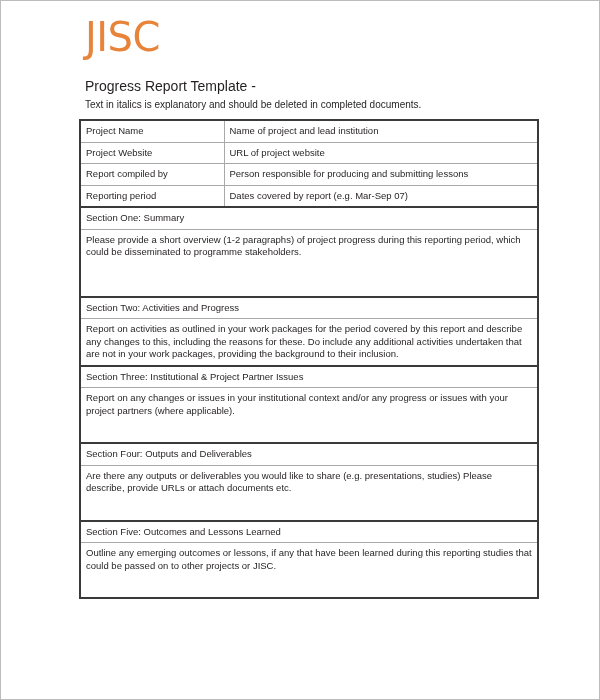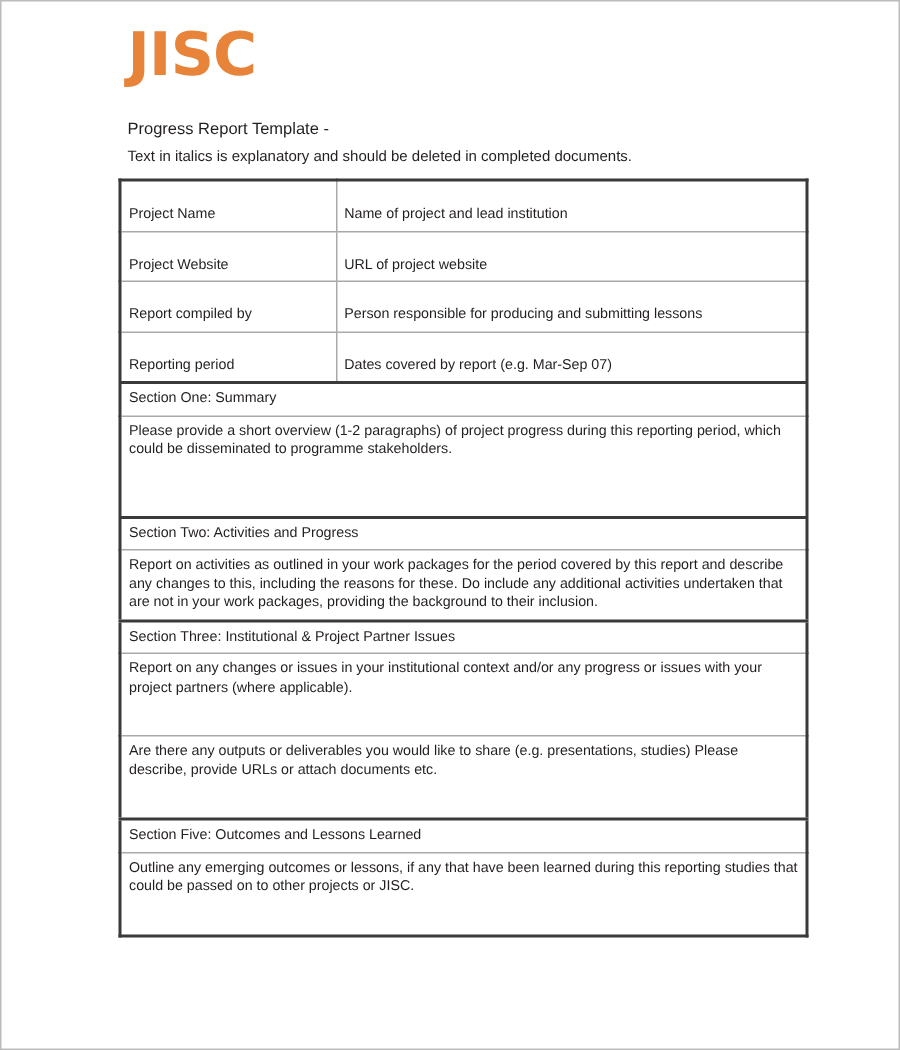--- a/index.html
+++ b/index.html
@@ -30,33 +30,33 @@
     left: 84px;
     top: 14px;
     height: 44px;
     display: flex;
     align-items: center;
   }
   .logo-text {
     font-family: "DejaVu Sans", sans-serif;
     font-size: 40px;
     line-height: 40px;
-    font-weight: 700;
+    font-weight: 400;
     letter-spacing: -0.5px;
     color: #e8833a;
     white-space: nowrap;
     text-align: center;
   }
 
   
   .doc-title {
     position: absolute;
     left: 84px;
     top: 78px;
-    font-size: 11px;
+    font-size: 14px;
     line-height: 14px;
     color: #231f20;
     white-space: nowrap;
   }
   .doc-subtitle {
     position: absolute;
     left: 84px;
     top: 97px;
     font-size: 10px;
     line-height: 13px;
@@ -85,21 +85,21 @@
     line-height: 12.5px;
     vertical-align: top;
     color: #231f20;
     background: #ffffff;
   }
   .col-label { width: 144px; }
   .col-value { width: auto; }
 
   td.meta-cell {
     height: 11px;
-    padding-top: 16px;
+    padding-top: 4px;
     padding-bottom: 4px;
   }
 
   
   tr.section-head > td {
     border-top: 2px solid #3a3a3a;
     border-left: 1px solid #a9a9a9;
     border-right: 1px solid #a9a9a9;
     border-bottom: 1px solid #a9a9a9;
     padding-top: 4px;
@@ -176,20 +176,23 @@
 
       <tr class="section-head">
         <td colspan="2">Section Three: Institutional &amp; Project Partner Issues</td>
       </tr>
       <tr class="section-body">
         <td colspan="2" class="fill-3">
           <span class="section-body-text">Report on any changes or issues in your institutional context and/or any progress or issues with your project partners (where applicable).</span>
         </td>
       </tr>
 
+      <tr class="section-head">
+        <td colspan="2">Section Four: Outputs and Deliverables</td>
+      </tr>
       <tr class="section-body">
         <td colspan="2" class="fill-4">
           <span class="section-body-text">Are there any outputs or deliverables you would like to share (e.g. presentations, studies) Please describe, provide URLs or attach documents etc.</span>
         </td>
       </tr>
 
       <tr class="section-head">
         <td colspan="2">Section Five: Outcomes and Lessons Learned</td>
       </tr>
       <tr class="section-body">

